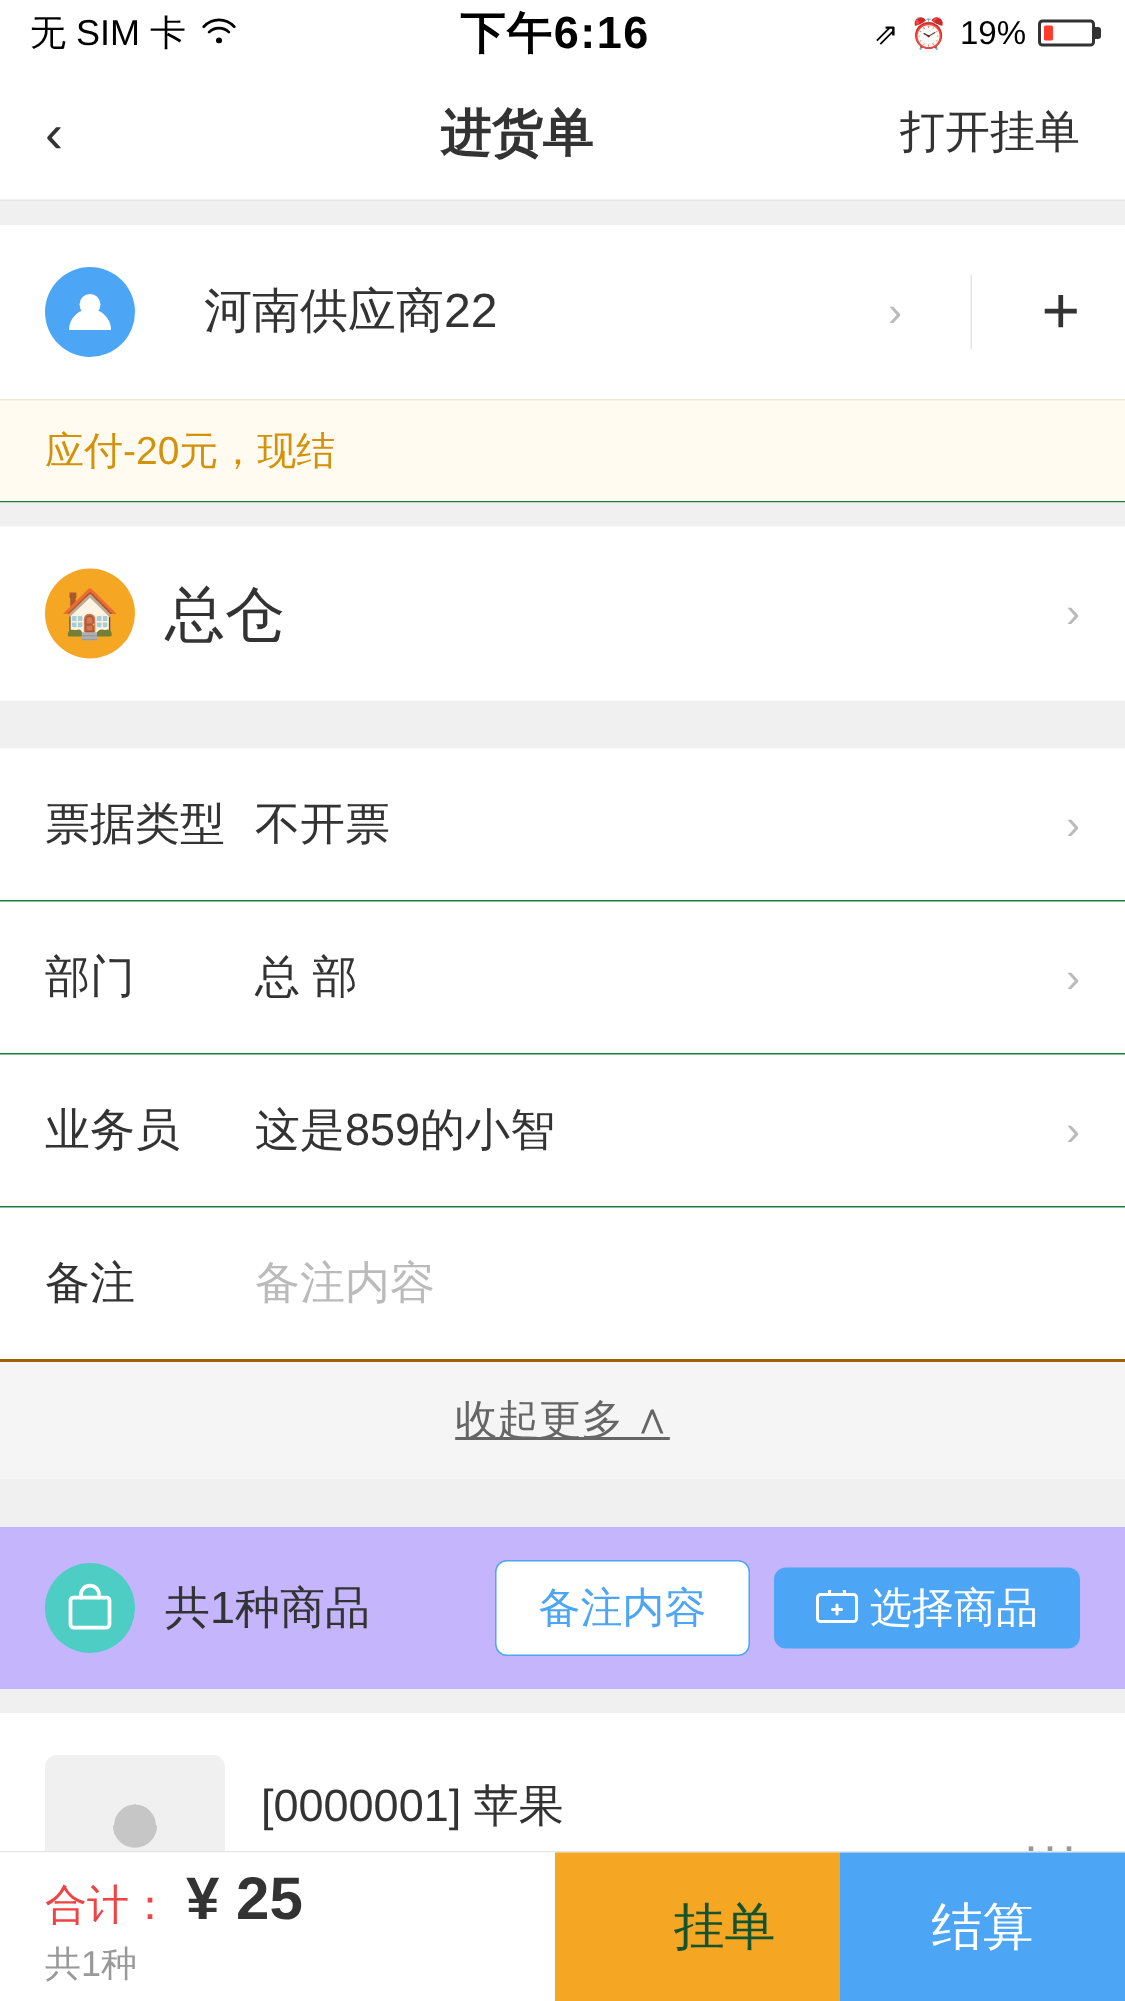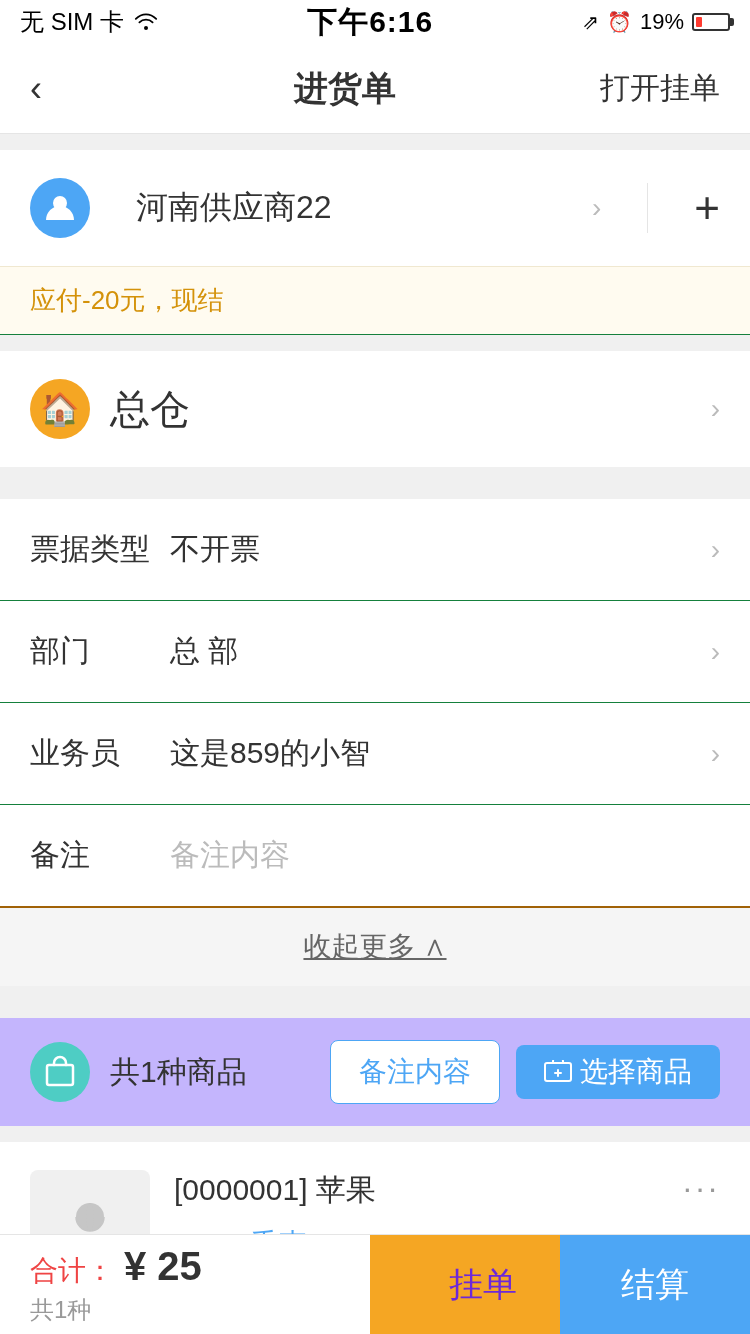--- a/index.html
+++ b/index.html
@@ -248,21 +248,21 @@
       align-items: center;
       gap: 8px;
     }
 
     
     .product-item {
       background: #fff;
       margin-top: 16px;
       padding: 28px 30px;
       display: flex;
-      align-items: flex-start;
+      align-items: center;
       gap: 24px;
     }
     .product-thumb {
       width: 120px;
       height: 120px;
       background: #f0f0f0;
       border-radius: 8px;
       display: flex;
       align-items: center;
       justify-content: center;
@@ -311,21 +311,21 @@
       display: flex;
       align-items: baseline;
       gap: 10px;
     }
     .total-label { font-size: 28px; color: #ef4444; }
     .total-amount { font-size: 40px; font-weight: 600; color: #333; }
     .total-count { font-size: 24px; color: #999; margin-top: 4px; }
     .btn-hang {
       width: 190px;
       background: #f5a623;
-      color: #6d28d9;
+      color: #14532d;
       font-size: 34px;
       display: flex;
       align-items: center;
       justify-content: center;
       cursor: pointer;
       padding-left: 36px;
     }
     .btn-checkout {
       width: 190px;
       background: #4da6f5;

